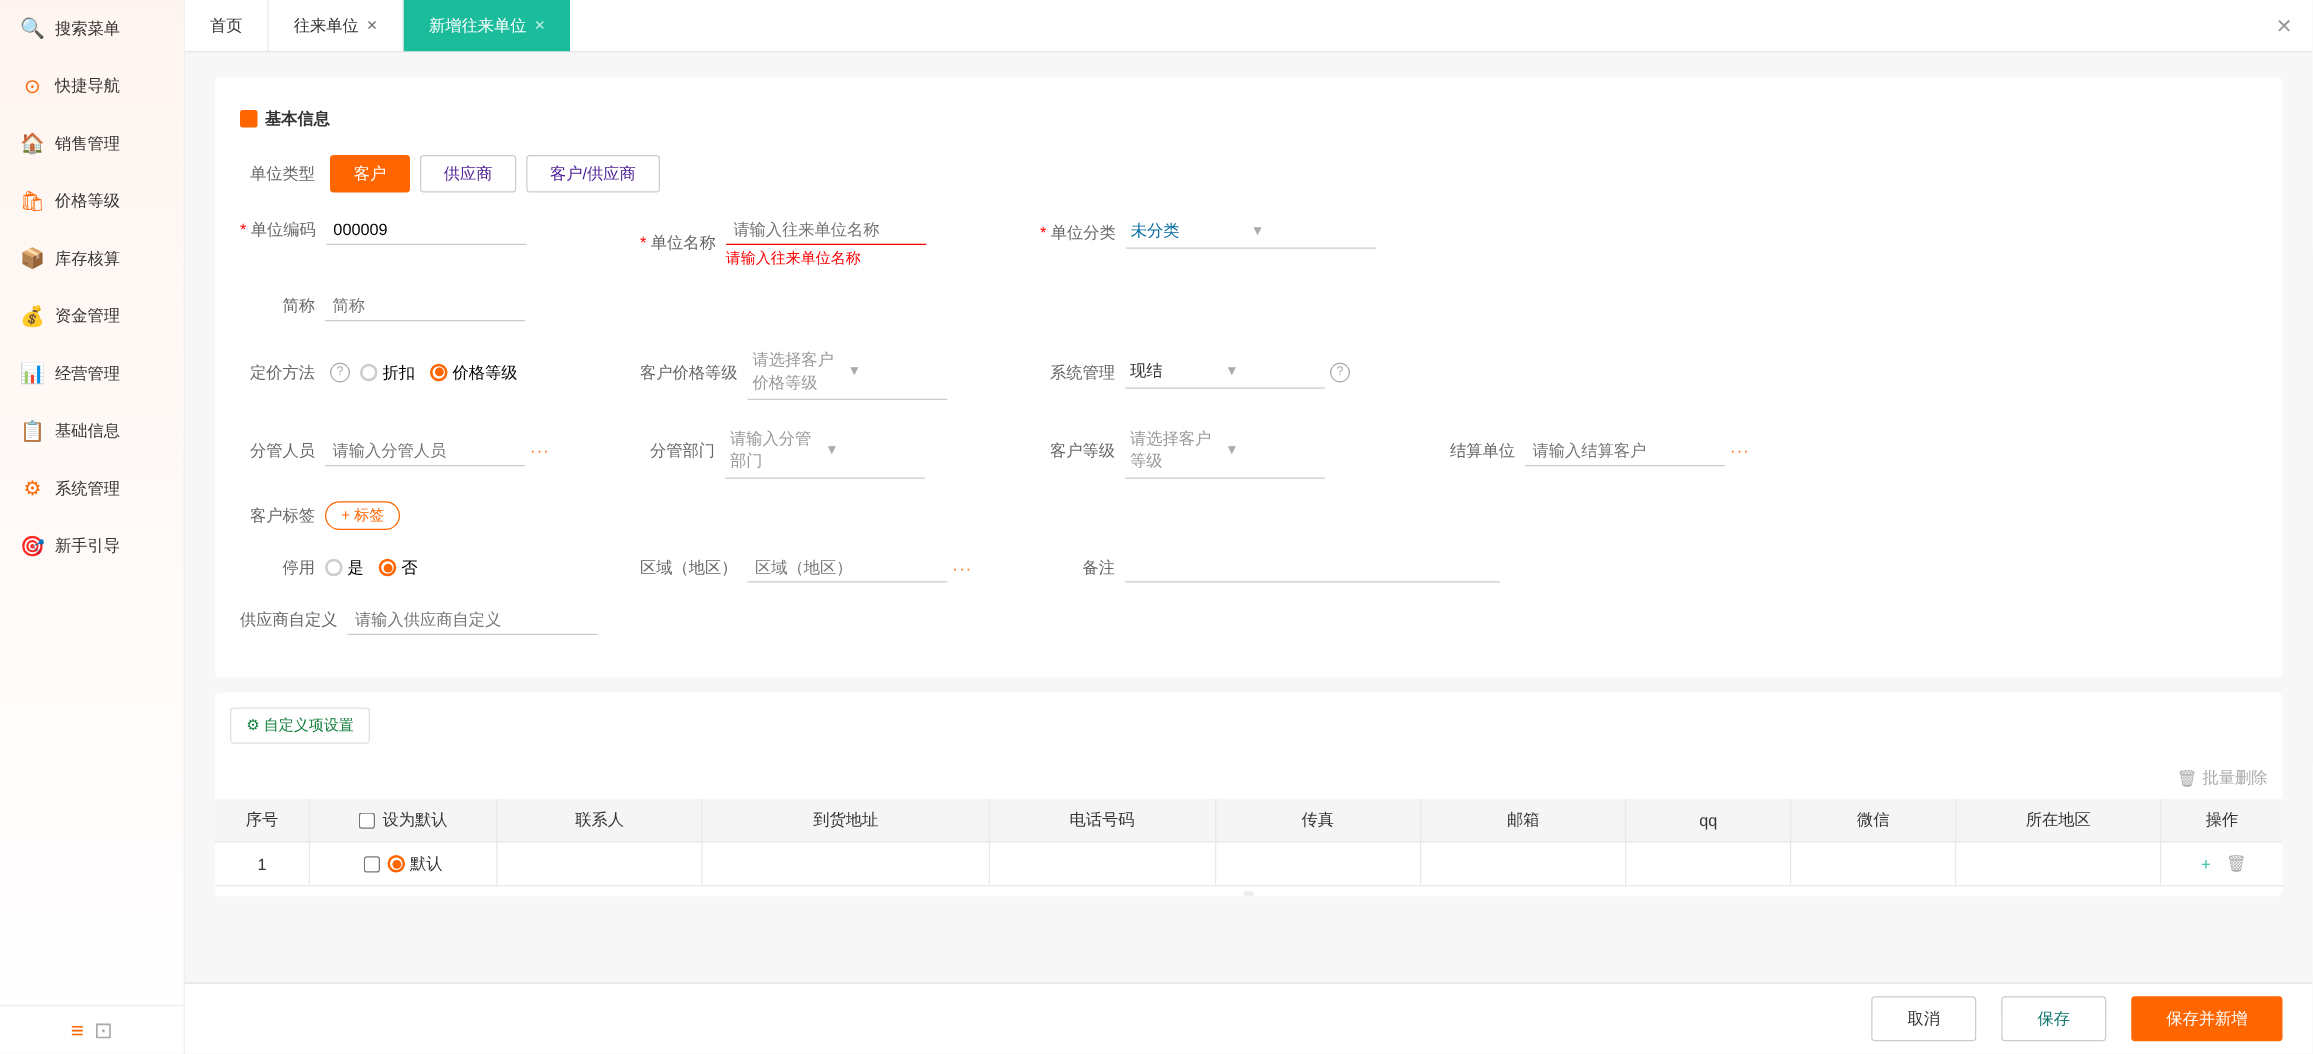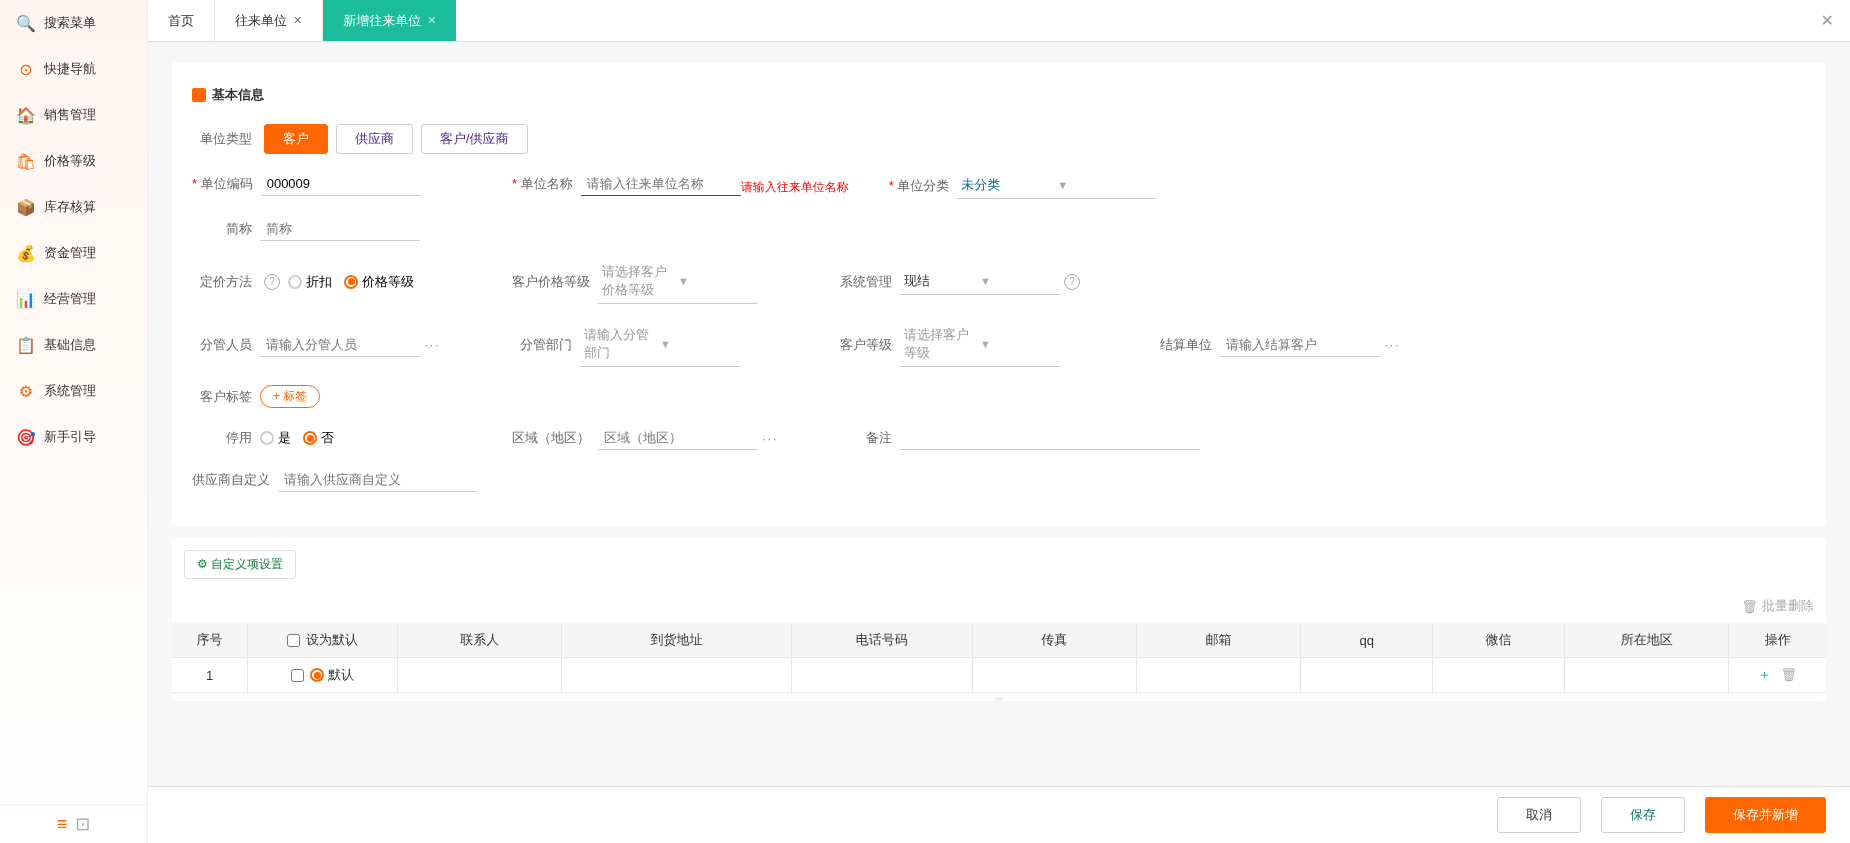--- a/index.html
+++ b/index.html
@@ -302,21 +302,21 @@
     .btn-save-new {
       padding: 8px 28px;
       border: none;
       border-radius: 3px;
       background: #f60;
       cursor: pointer;
       color: #fff;
       font-size: 13px;
     }
 
-    .field-error-wrap { display: flex; flex-direction: row; align-items: flex-end; }
+    .field-error-wrap { display: flex; flex-direction: column; }
   </style>
 </head>
 <body>
 
 <div class="sidebar">
   <div class="sidebar-item">
     <span class="icon">🔍</span>
     <span>搜索菜单</span>
   </div>
   <div class="sidebar-item">

